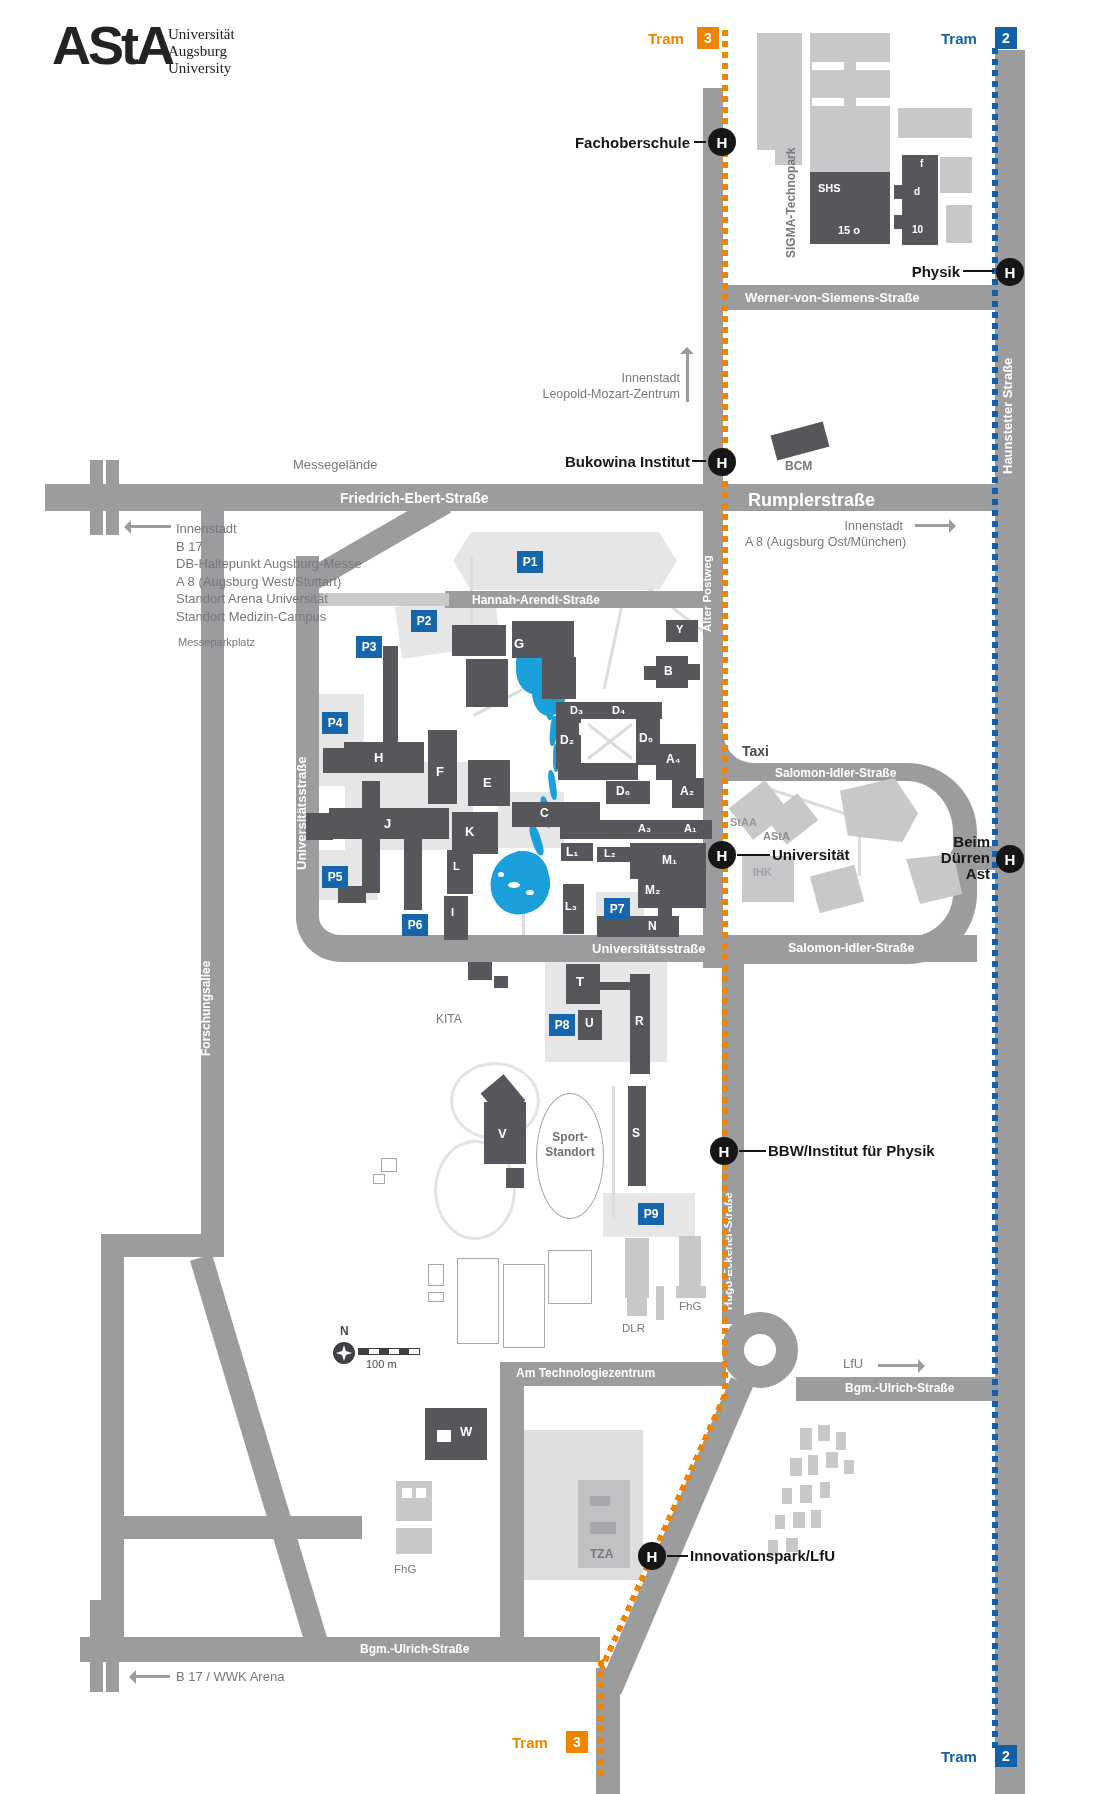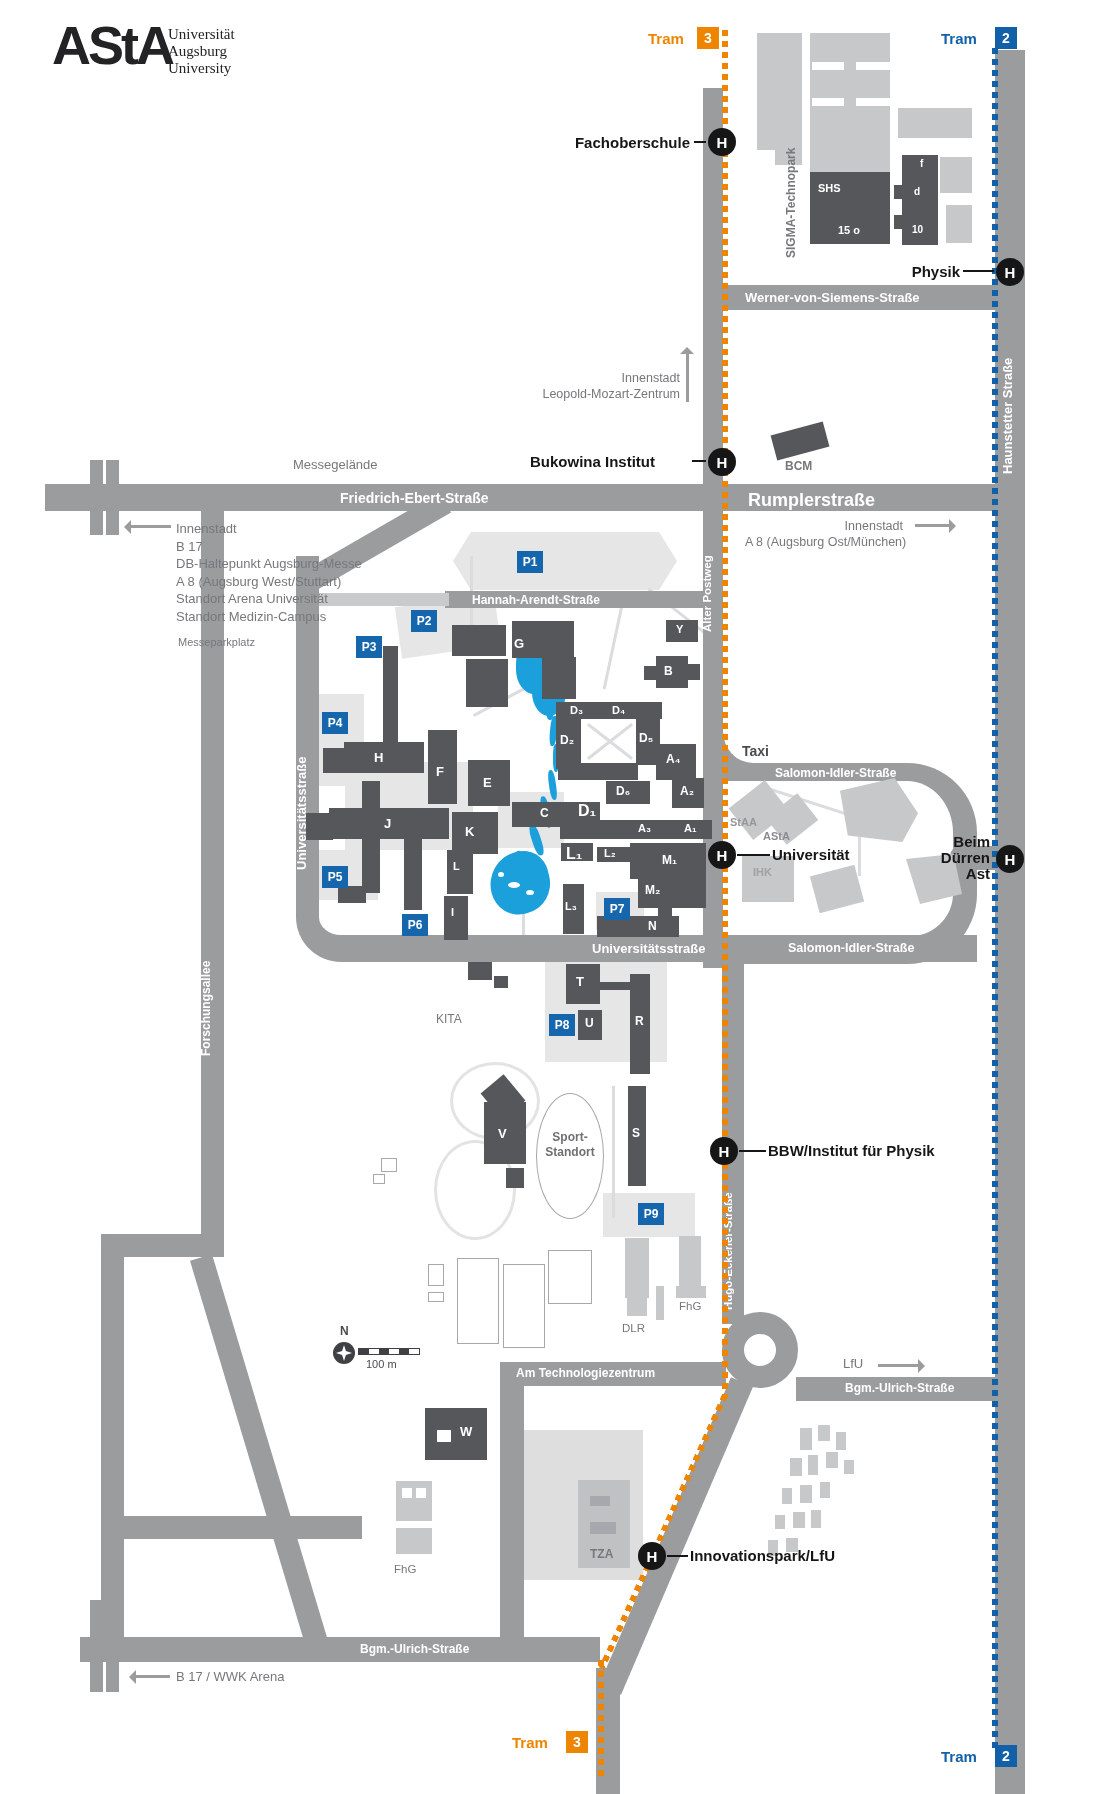--- a/index.html
+++ b/index.html
@@ -191,26 +191,26 @@
   <span class="wl" style="left:666px;top:752px;font-size:12px">A₄</span>
 
   <div class="b" style="left:556px;top:702px;width:106px;height:17px"></div>
   <span class="wl" style="left:570px;top:704px;font-size:11px">D₃</span>
   <span class="wl" style="left:612px;top:704px;font-size:11px">D₄</span>
   <div class="b" style="left:556px;top:719px;width:25px;height:50px"></div>
   <span class="wl" style="left:560px;top:733px;font-size:12px">D₂</span>
   <div class="b" style="left:636px;top:717px;width:24px;height:48px"></div>
   <span class="wl" style="left:639px;top:731px;font-size:12px">D₅</span>
   <div class="b" style="left:558px;top:763px;width:80px;height:17px"></div>
-  <span class="wl" style="left:578px;top:802px;font-size:16px">D₁</span>
+  <span class="wl" style="left:578px;top:721px;font-size:16px">D₁</span>
   <div class="b" style="left:606px;top:781px;width:44px;height:23px"></div>
   <span class="wl" style="left:616px;top:784px;font-size:12px">D₆</span>
 
   <div class="b" style="left:561px;top:843px;width:32px;height:18px"></div>
-  <span class="wl" style="left:566px;top:845px;font-size:16px">L₁</span>
+  <span class="wl" style="left:566px;top:845px;font-size:12px">L₁</span>
   <div class="b" style="left:597px;top:847px;width:42px;height:15px"></div>
   <span class="wl" style="left:604px;top:847px;font-size:11px">L₂</span>
   <div class="b" style="left:630px;top:843px;width:76px;height:36px"></div>
   <span class="wl" style="left:662px;top:853px;font-size:12px">M₁</span>
   <div class="b" style="left:638px;top:876px;width:68px;height:32px"></div>
   <span class="wl" style="left:645px;top:883px;font-size:12px">M₂</span>
   <div class="b" style="left:658px;top:906px;width:14px;height:14px"></div>
   <div class="b" style="left:597px;top:916px;width:82px;height:21px"></div>
   <span class="wl" style="left:648px;top:919px;font-size:12px">N</span>
   <div class="b" style="left:563px;top:884px;width:21px;height:50px"></div>
@@ -361,21 +361,21 @@
   <span class="txt" style="left:366px;top:1358px;font-size:11px;color:#4a4b4d">100 m</span>
 
   <span class="stoplbl" style="left:540px;top:134px;width:150px;text-align:right">Fachoberschule</span>
   <div class="conn" style="left:694px;top:141px;width:12px"></div>
   <div class="stop" style="left:708px;top:128px">H</div>
 
   <span class="stoplbl" style="left:848px;top:263px;width:112px;text-align:right">Physik</span>
   <div class="conn" style="left:963px;top:270px;width:31px"></div>
   <div class="stop" style="left:996px;top:258px">H</div>
 
-  <span class="stoplbl" style="left:530px;top:453px;width:160px;">Bukowina Institut</span>
+  <span class="stoplbl" style="left:530px;top:453px;width:160px;text-align:right">Bukowina Institut</span>
   <div class="conn" style="left:692px;top:460px;width:14px"></div>
   <div class="stop" style="left:708px;top:448px">H</div>
 
   <div class="stop" style="left:708px;top:841px">H</div>
   <div class="conn" style="left:737px;top:854px;width:33px"></div>
   <span class="stoplbl" style="left:772px;top:846px">Universität</span>
 
   <div class="txt" style="left:905px;top:834px;width:85px;text-align:right;font-weight:bold;font-size:15px;color:#161616;line-height:16px;z-index:30">
     <div>Beim</div>
     <div>Dürren</div>

